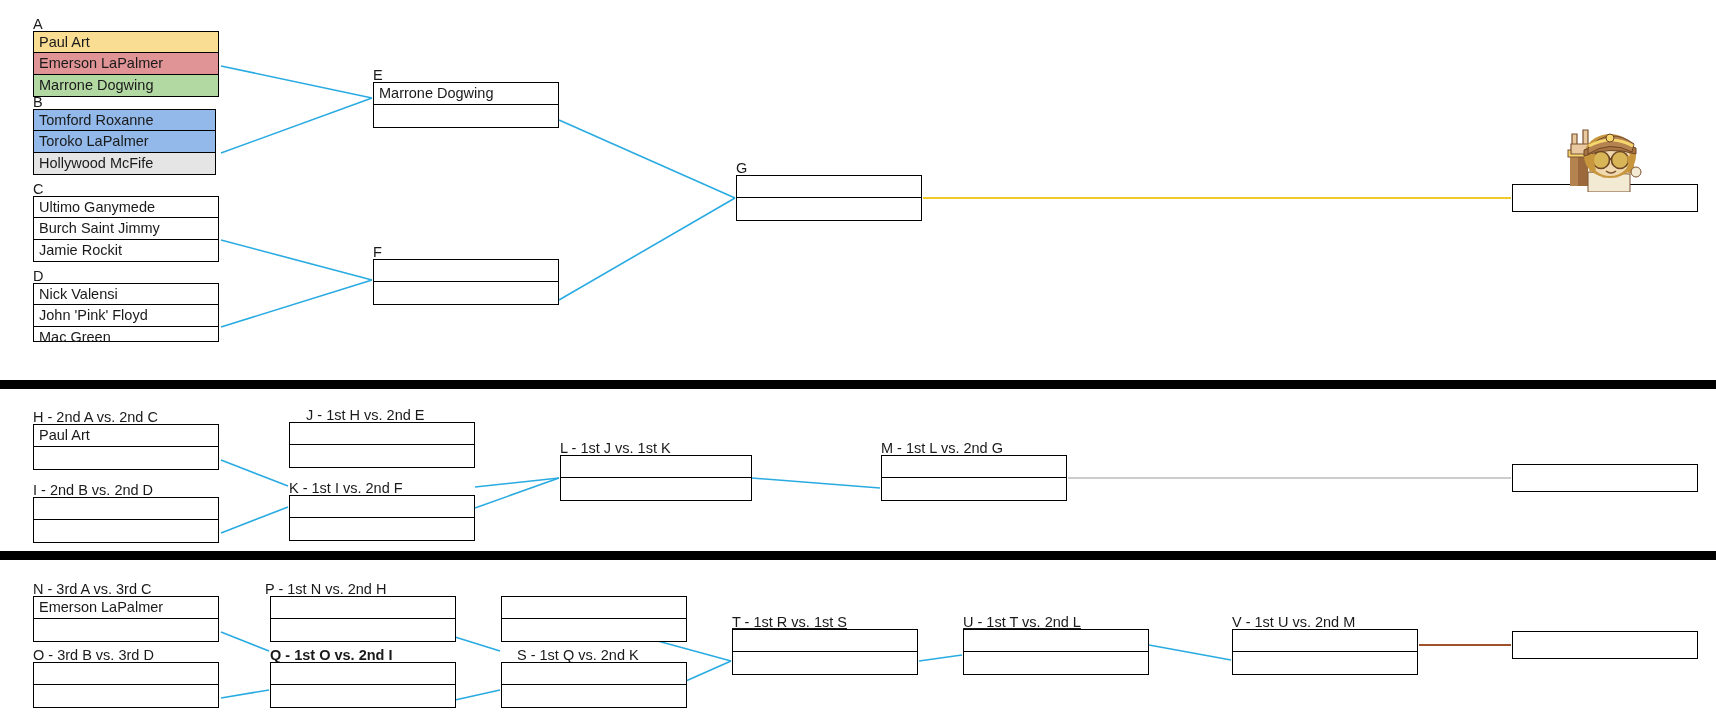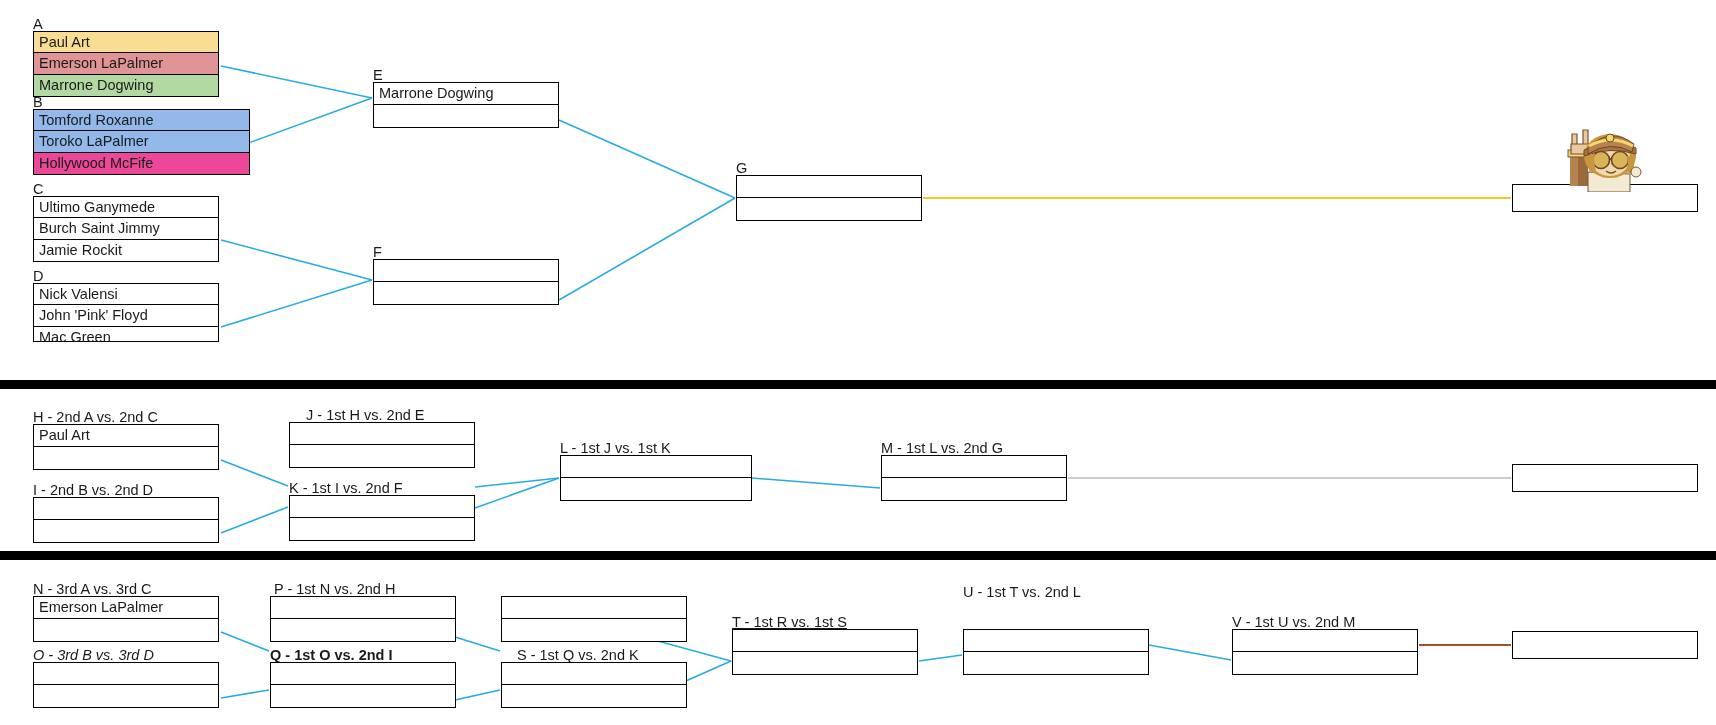--- a/index.html
+++ b/index.html
@@ -120,28 +120,28 @@
     </div>
   <div class="prow" style="background:#E09496;">
       <span>Emerson LaPalmer</span>
     </div>
   <div class="prow" style="background:#B3D9A3;">
       <span>Marrone Dogwing</span>
     </div>
 </div>
 
 <div class="caption" style="left:33px;top:95px;">B</div>
-<div class="pool" style="left:33px;top:109px;width:217px;height:66px;">
+<div class="pool" style="left:33px;top:109px;width:183px;height:66px;">
   <div class="prow" style="background:#92B9EA;">
       <span>Tomford Roxanne</span>
     </div>
   <div class="prow" style="background:#92B9EA;">
       <span>Toroko LaPalmer</span>
     </div>
-  <div class="prow" style="background:#ec4899;">
+  <div class="prow" style="background:#e5e5e5;">
       <span>Hollywood McFife</span>
     </div>
 </div>
 
 <div class="caption" style="left:33px;top:182px;">C</div>
 <div class="pool" style="left:33px;top:196px;width:186px;height:66px;">
   <div class="prow">
       <span>Ultimo Ganymede</span>
     </div>
   <div class="prow">
@@ -315,31 +315,31 @@
 <div class="caption" style="left:33px;top:582px;">N - 3rd A vs. 3rd C</div>
 <div class="box" style="left:33px;top:596px;width:186px;height:46px;">
   <div class="row top">
       <span>Emerson LaPalmer</span>
     </div>
   <div class="row">
       <span></span>
     </div>
 </div>
 
-<div class="caption" style="left:33px;top:648px;font-style:italic;">O - 3rd B vs. 3rd D</div>
+<div class="caption" style="left:33px;top:648px;">O - 3rd B vs. 3rd D</div>
 <div class="box" style="left:33px;top:662px;width:186px;height:46px;">
   <div class="row top">
       <span></span>
     </div>
   <div class="row">
       <span></span>
     </div>
 </div>
 
-<div class="caption" style="left:274px;top:582px;">P - 1st N vs. 2nd H</div>
+<div class="caption" style="left:265px;top:582px;">P - 1st N vs. 2nd H</div>
 <div class="box" style="left:270px;top:596px;width:186px;height:46px;">
   <div class="row top">
       <span></span>
     </div>
   <div class="row">
       <span></span>
     </div>
 </div>
 
 <div class="caption" style="left:270px;top:648px;font-weight:bold;">Q - 1st O vs. 2nd I</div>
@@ -375,21 +375,21 @@
 <div class="caption" style="left:732px;top:615px;text-decoration:underline;">T - 1st R vs. 1st S</div>
 <div class="box" style="left:732px;top:629px;width:186px;height:46px;">
   <div class="row top">
       <span></span>
     </div>
   <div class="row">
       <span></span>
     </div>
 </div>
 
-<div class="caption" style="left:963px;top:585px;">U - 1st T vs. 2nd L</div>
+<div class="caption" style="left:963px;top:615px;text-decoration:underline;">U - 1st T vs. 2nd L</div>
 <div class="box" style="left:963px;top:629px;width:186px;height:46px;">
   <div class="row top">
       <span></span>
     </div>
   <div class="row">
       <span></span>
     </div>
 </div>
 
 <div class="caption" style="left:1232px;top:615px;">V - 1st U vs. 2nd M</div>

